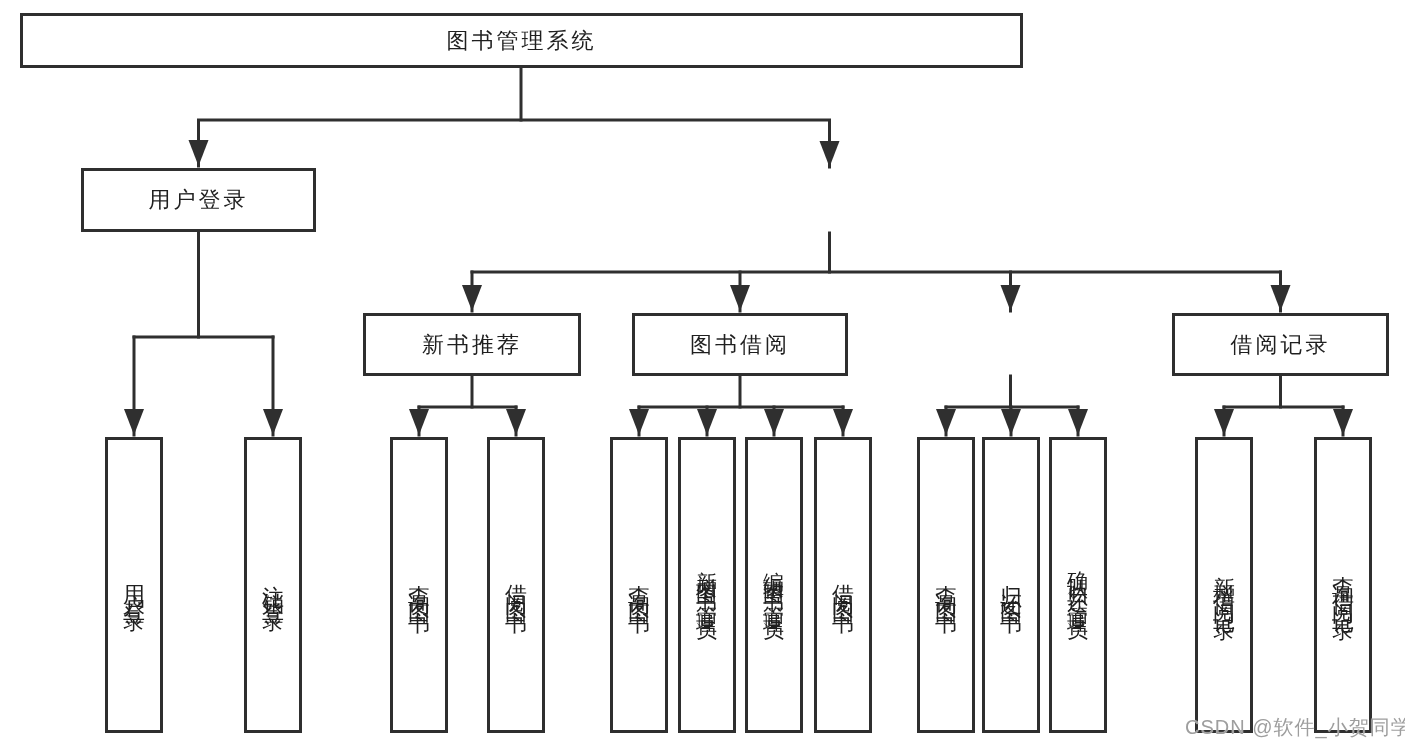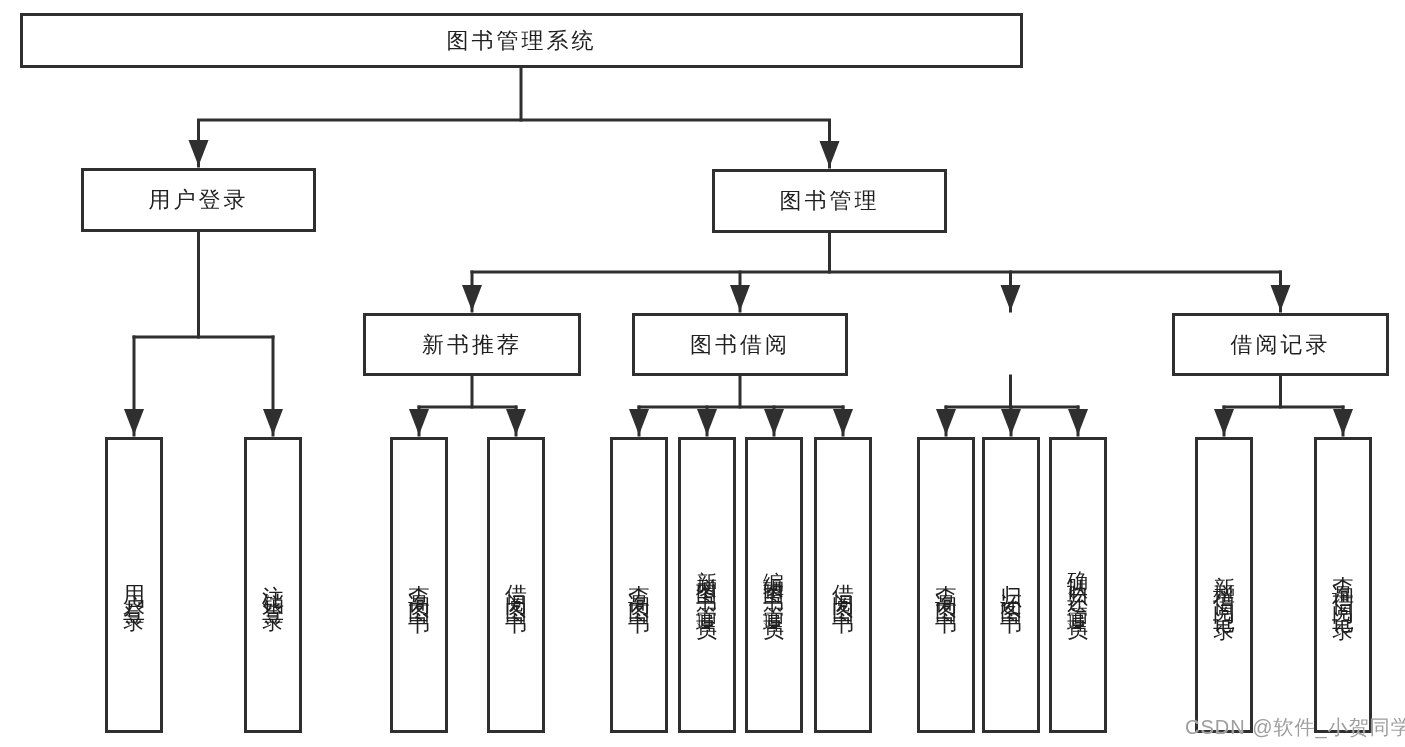--- a/index.html
+++ b/index.html
@@ -132,23 +132,20 @@
     </g>
   </svg>
 
   <div class="box n-root">
     <span class="hlabel">图书管理系统</span>
   </div>
 
   <div class="box n-b0">
     <span class="hlabel">用户登录</span>
   </div>
-  <div class="box n-b1">
-    <span class="hlabel">图书管理</span>
-  </div>
 
   <div class="box n-g1">
     <span class="hlabel">图书借阅</span>
   </div>
   <div class="box n-g0">
     <span class="hlabel">新书推荐</span>
   </div>
   <div class="box n-g3">
     <span class="hlabel">借阅记录</span>
   </div>

